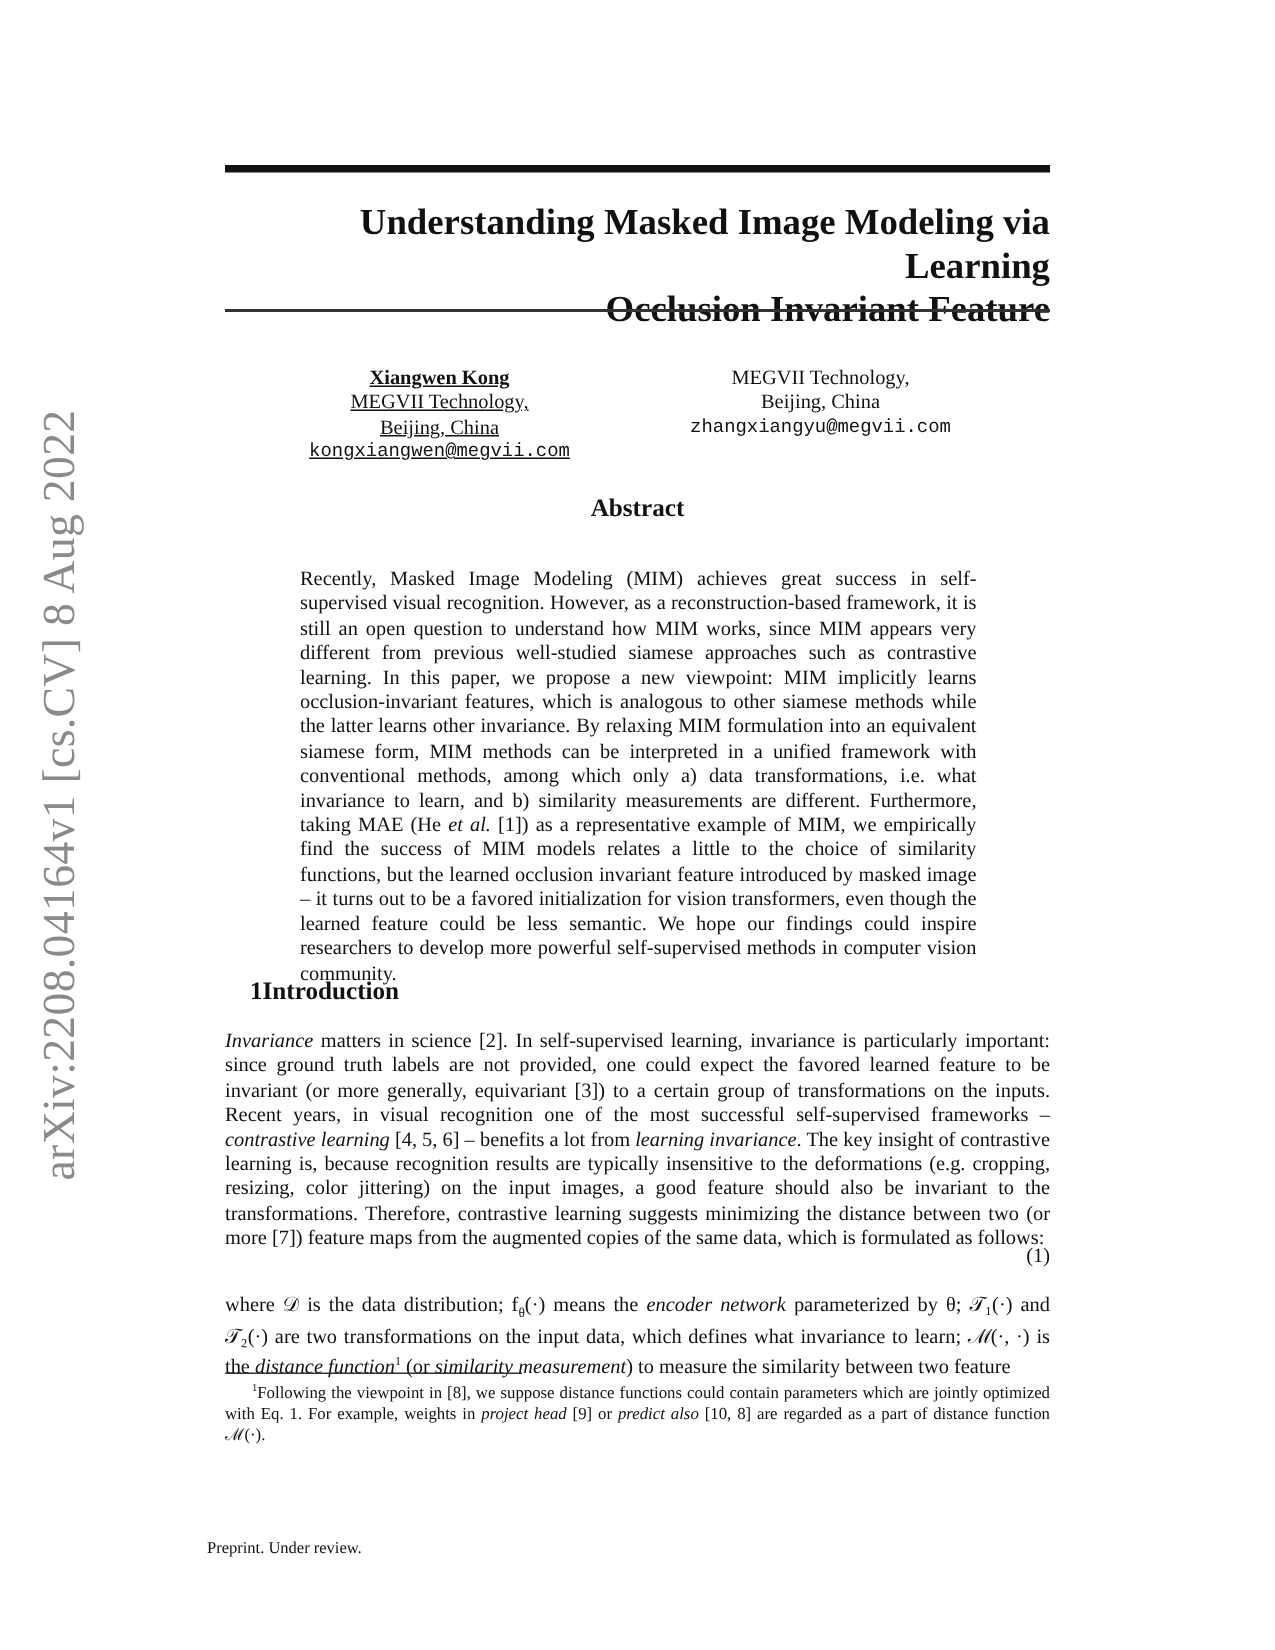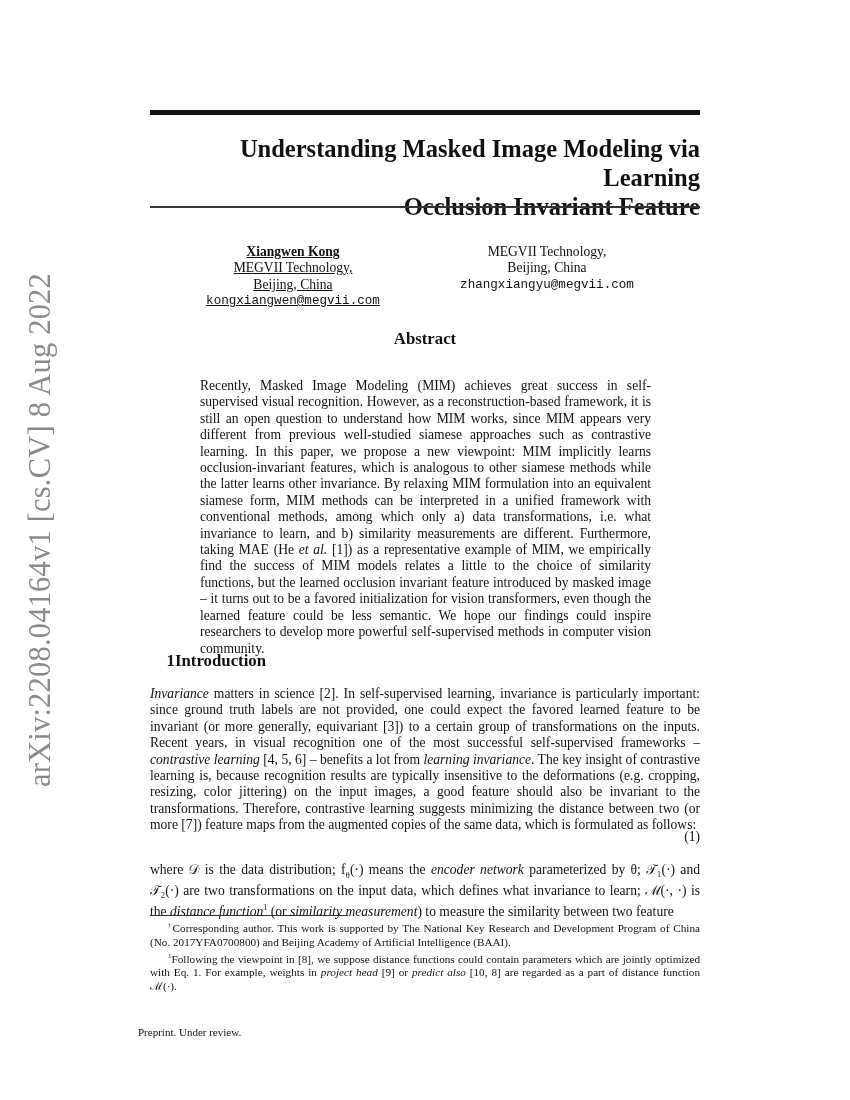--- a/index.html
+++ b/index.html
@@ -87,17 +87,16 @@
 <div class="abs eq">
   <span class="num">(1)</span>
 </div>
 
 <div class="abs body-text p2">
   <span>where 𝒟 is the data distribution; f</span><sub style="font-size:9px">θ</sub><span>(·) means the </span><i>encoder network</i><span> parameterized by θ; 𝒯₁(·) and 𝒯₂(·) are two transformations on the input data, which defines what invariance to learn; ℳ(·, ·) is the </span><i>distance function</i><sup style="font-size:8px">1</sup><span> (or </span><i>similarity measurement</i><span>) to measure the similarity between two feature</span>
 </div>
 
 <div class="abs fn-rule"></div>
 <div class="abs footnotes">
-  <p><sup>†</sup><span>Corresponding author. This work is supported by The National Key Research and Development Program of China (No. 2017YFA0700800) and Beijing Academy of Artificial Intelligence (BAAI).</span></p>
   <p><sup>1</sup><span>Following the viewpoint in [8], we suppose distance functions could contain parameters which are jointly optimized with Eq. 1. For example, weights in </span><i>project head</i><span> [9] or </span><i>predict also</i><span> [10, 8] are regarded as a part of distance function ℳ(·).</span></p>
 </div>
 
 <div class="abs footer">Preprint. Under review.</div>
 
 </body></html>

